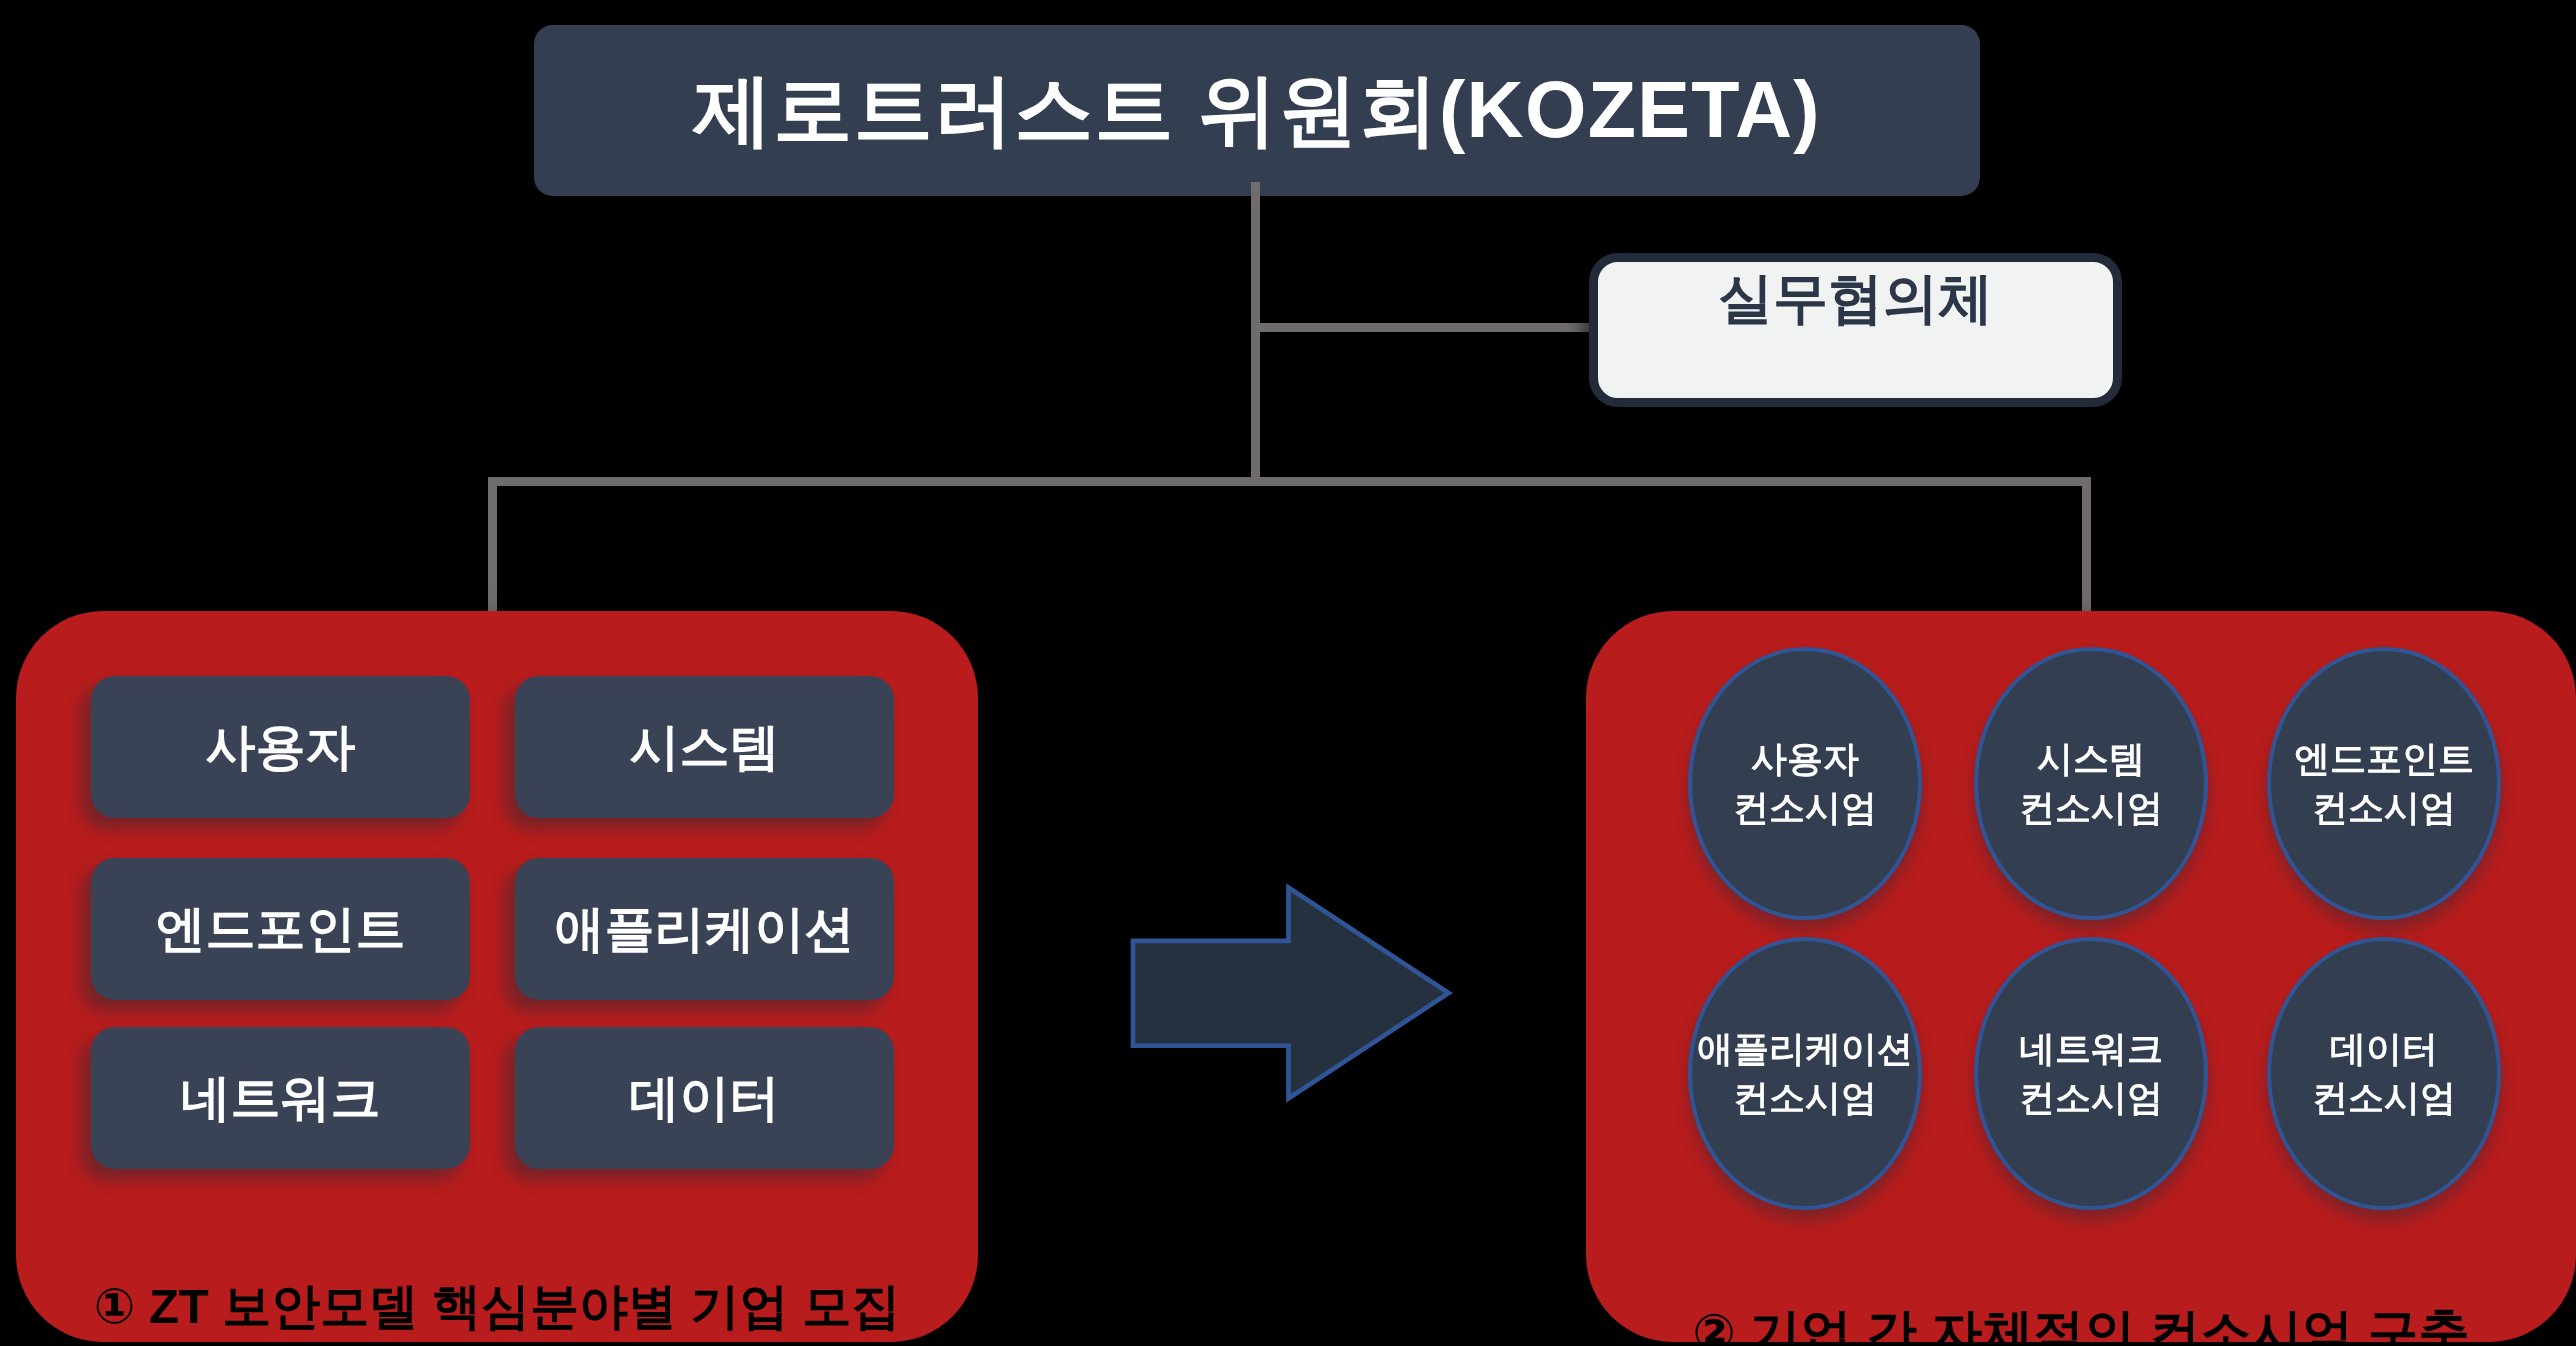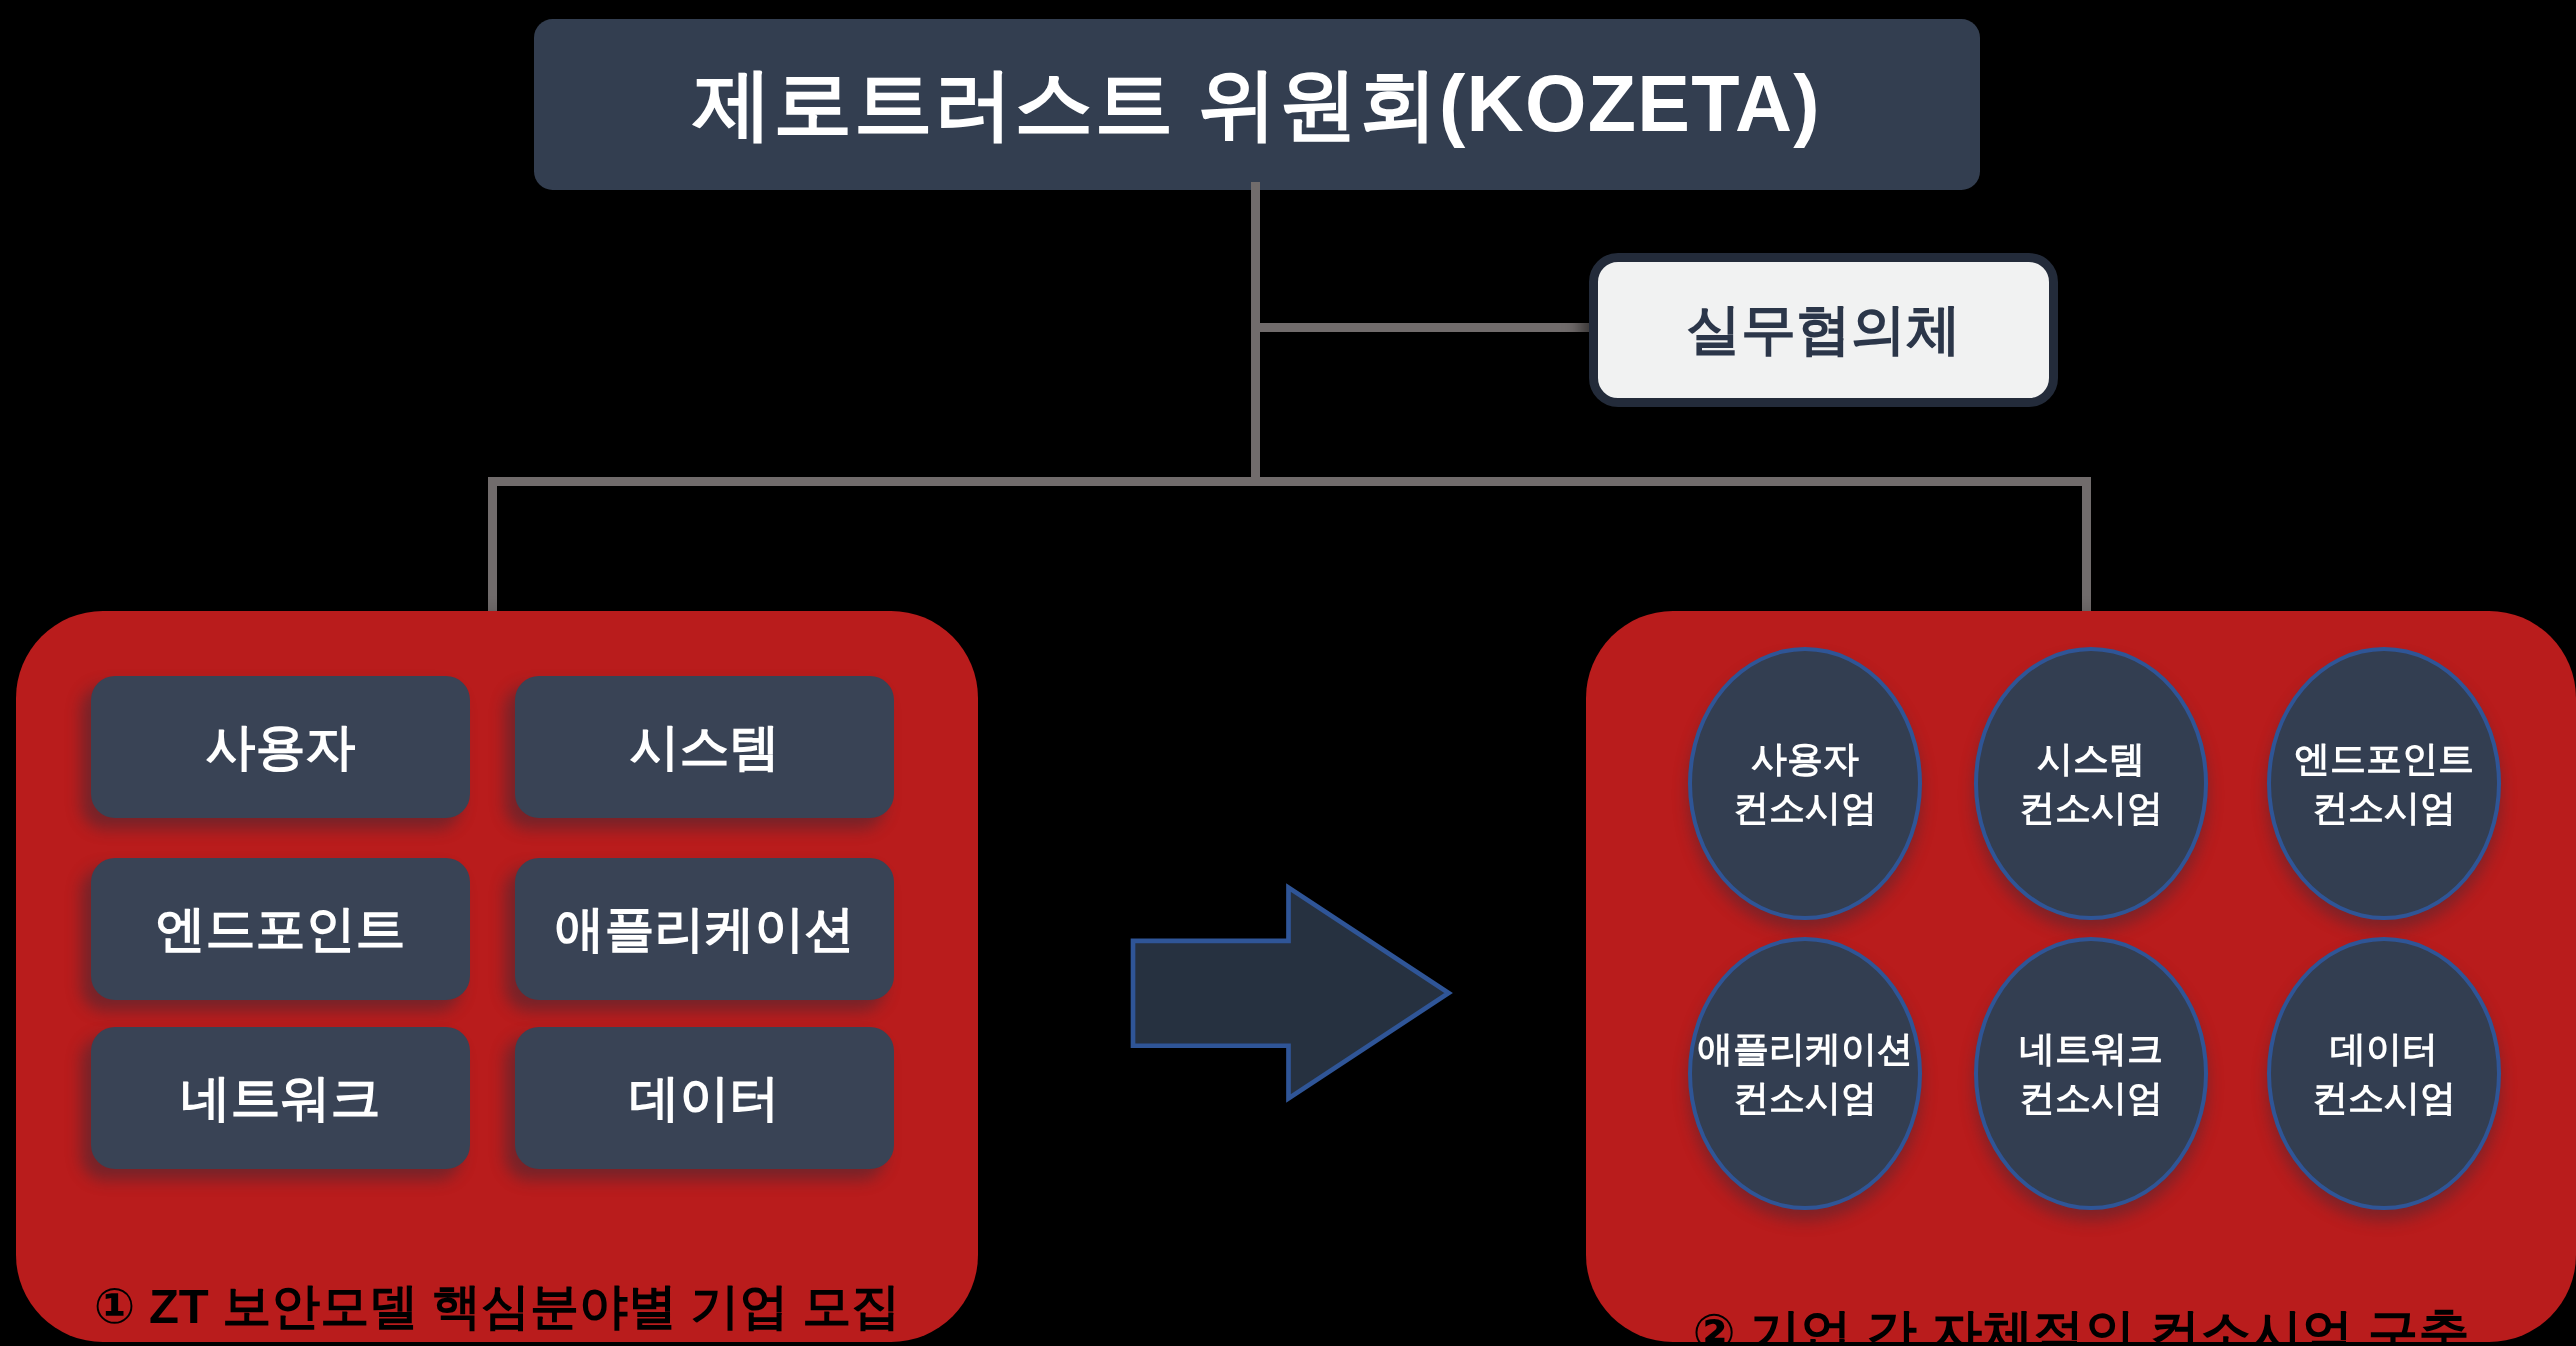--- a/index.html
+++ b/index.html
@@ -5,41 +5,41 @@
   html,body{margin:0;padding:0;background:#000;}
   #canvas{
     position:relative;
     width:2576px;height:1347px;
     background:#000000;
     overflow:hidden;
     font-family:"Liberation Sans","DejaVu Sans",sans-serif;
   }
   
   .title-box{
-    position:absolute;left:534px;top:19px;width:1446px;height:171px;
+    position:absolute;left:534px;top:25px;width:1446px;height:171px;
     background:#333E50;border-radius:18.7px;
     display:flex;align-items:center;justify-content:center;
     box-shadow:0 6.7px 17.4px rgba(0,0,0,0.6);
   }
   .title-box span{
     color:#FFFFFF;font-size:79px;font-weight:bold;letter-spacing:1.3px;white-space:nowrap;
   }
   
   .line{position:absolute;background:#716C6C;}
   .line-v-center{left:1251px;top:182px;width:9.4px;height:298px;}
   .line-h-branch{left:1251px;top:323px;width:341px;height:9.4px;}
   .line-h-main{left:488px;top:477px;width:1603px;height:9.4px;}
   .line-v-left{left:488px;top:477px;width:9.4px;height:135px;}
   .line-v-right{left:2082px;top:477px;width:9.4px;height:135px;}
   
   .wg-box{
-    position:absolute;left:1589px;top:253px;width:469px;height:154px;
+    position:absolute;left:1589px;top:253px;width:533px;height:154px;
     box-sizing:border-box;background:#F1F2F2;
     border:9.4px solid #232B3A;border-radius:29px;
-    display:flex;align-items:center;justify-content:center;
+    display:flex;justify-content:center;
     box-shadow:-6.7px 8px 17.4px rgba(0,0,0,0.55);
   }
   .wg-box span{color:#2B3649;font-size:55px;font-weight:bold;white-space:nowrap;}
   
   .panel{
     position:absolute;top:611px;height:731px;
     background:#b91c1c;border-radius:87px;
     box-shadow:0 12px 28px rgba(0,0,0,0.5);
   }
   .panel-left{left:16px;width:962px;}

